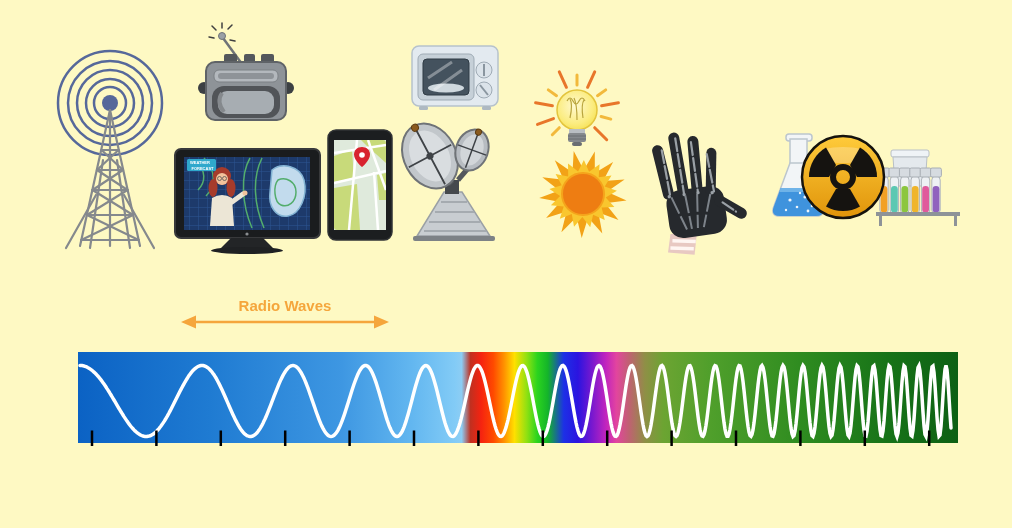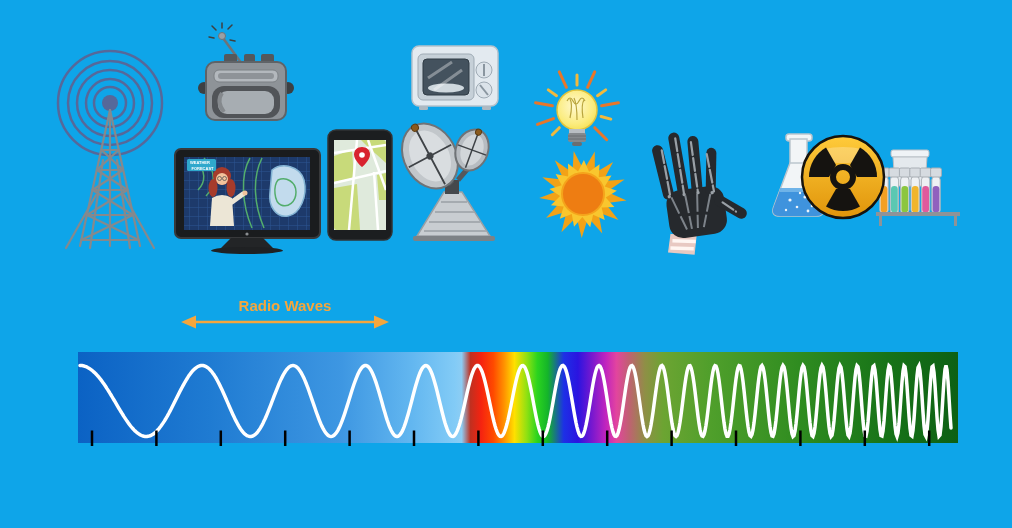--- a/index.html
+++ b/index.html
@@ -1,16 +1,16 @@
 <!DOCTYPE html>
 <html><head>
 <meta charset="utf-8">
 <style>
   html,body{margin:0;padding:0;background:#000;}
-  .canvas{position:relative;width:1012px;height:528px;background:#0ea5e9;overflow:hidden;
+  .canvas{position:relative;width:1012px;height:528px;background:#fef9c3;overflow:hidden;
           font-family:"Liberation Sans",sans-serif;}
   svg{display:block;}
   text{font-family:"Liberation Sans",sans-serif;}
 </style>
 </head>
 <body>
 
 <div class="canvas">
 <svg width="1012" height="528" viewBox="0 0 1012 528">
   <defs>

